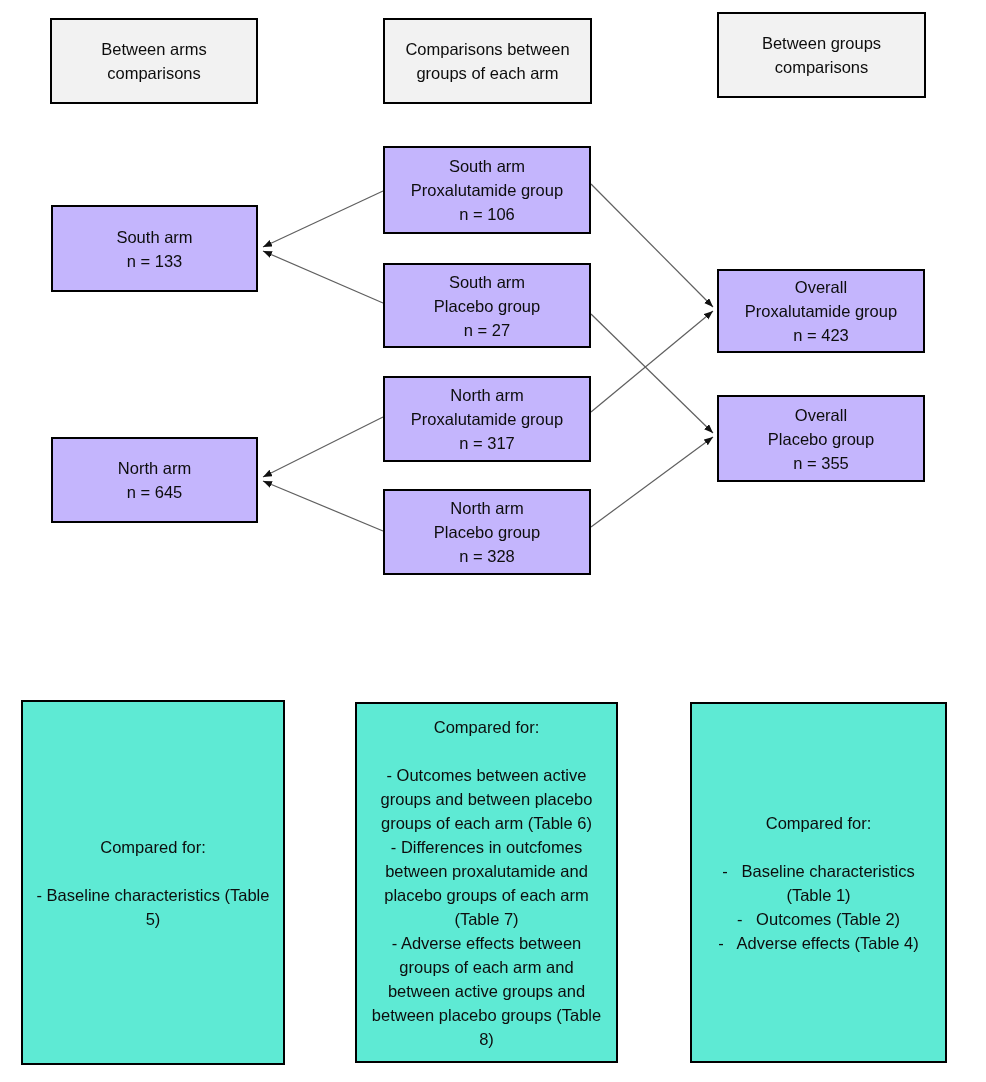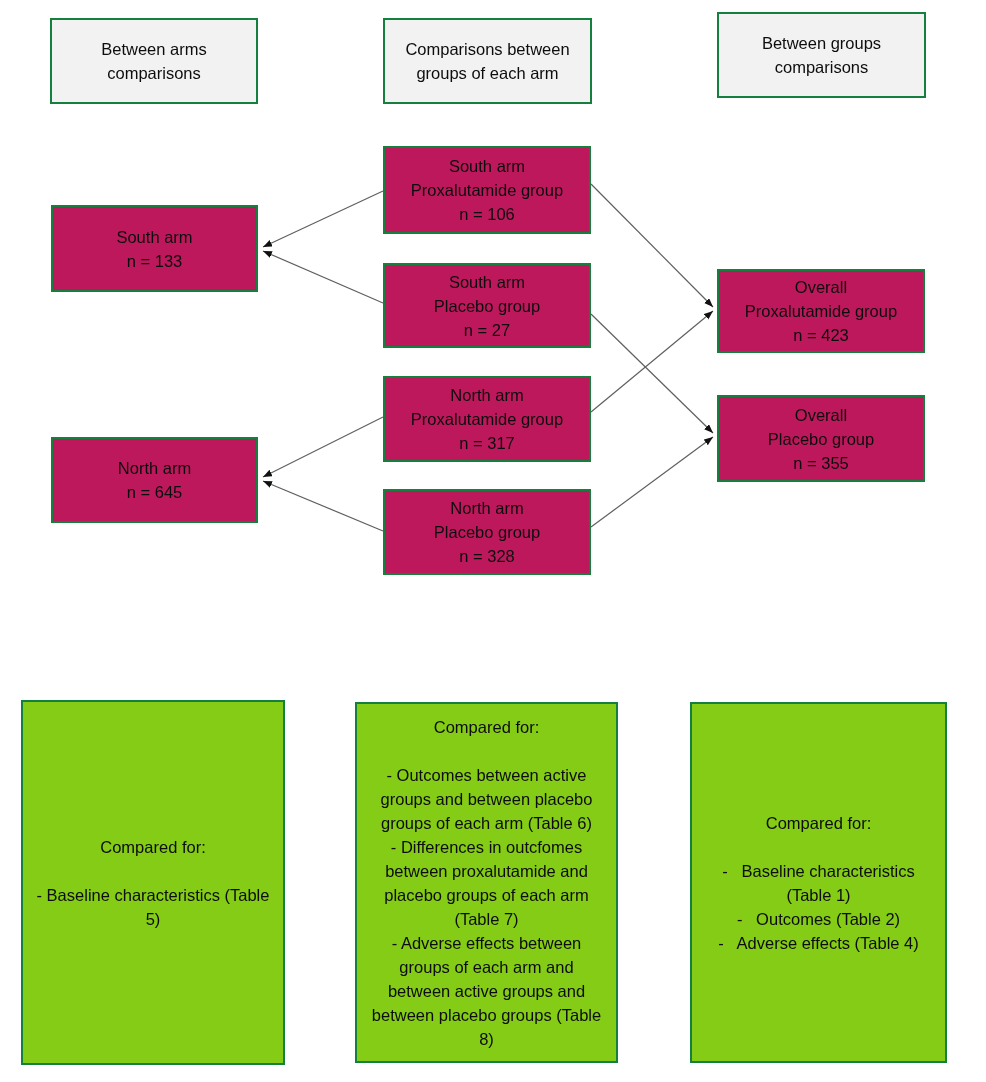--- a/index.html
+++ b/index.html
@@ -1,24 +1,24 @@
 <!DOCTYPE html>
 <html><head>
 <meta charset="utf-8">
 <style>
   html,body{margin:0;padding:0;background:#ffffff;}
   body{width:986px;height:1082px;position:relative;font-family:"Liberation Sans",sans-serif;color:#0d0d0d;}
   #canvas{position:absolute;left:0;top:0;width:986px;height:1082px;background:#ffffff;overflow:hidden;}
   #connectors{position:absolute;left:0;top:0;width:986px;height:1082px;z-index:1;}
-  .box{position:absolute;z-index:2;border:2px solid #15803d;box-sizing:border-box;
+  .box{position:absolute;z-index:2;border:2px solid #000000;box-sizing:border-box;
        display:flex;align-items:center;justify-content:center;text-align:center;
        font-size:16.5px;line-height:24px;white-space:pre-line;}
   .hdr{background:#f2f2f2;}
-  .node{background:#be185d;}
-  .cmp{background:#84cc16;flex-direction:column;padding:10px 12px;white-space:normal;}
+  .node{background:#c4b5fd;}
+  .cmp{background:#5eead4;flex-direction:column;padding:10px 12px;white-space:normal;}
   .cmp .title{margin-bottom:24px;white-space:pre-line;}
   .cmp .item{white-space:pre-wrap;}
   
   #header-left{left:50px;top:18px;width:208px;height:86px;}
   #header-mid{left:383px;top:18px;width:209px;height:86px;text-align:center;}
   #header-right{left:717px;top:12px;width:209px;height:86px;}
   
   #south-arm{left:51px;top:205px;width:207px;height:87px;}
   #north-arm{left:51px;top:437px;width:207px;height:86px;}
   

